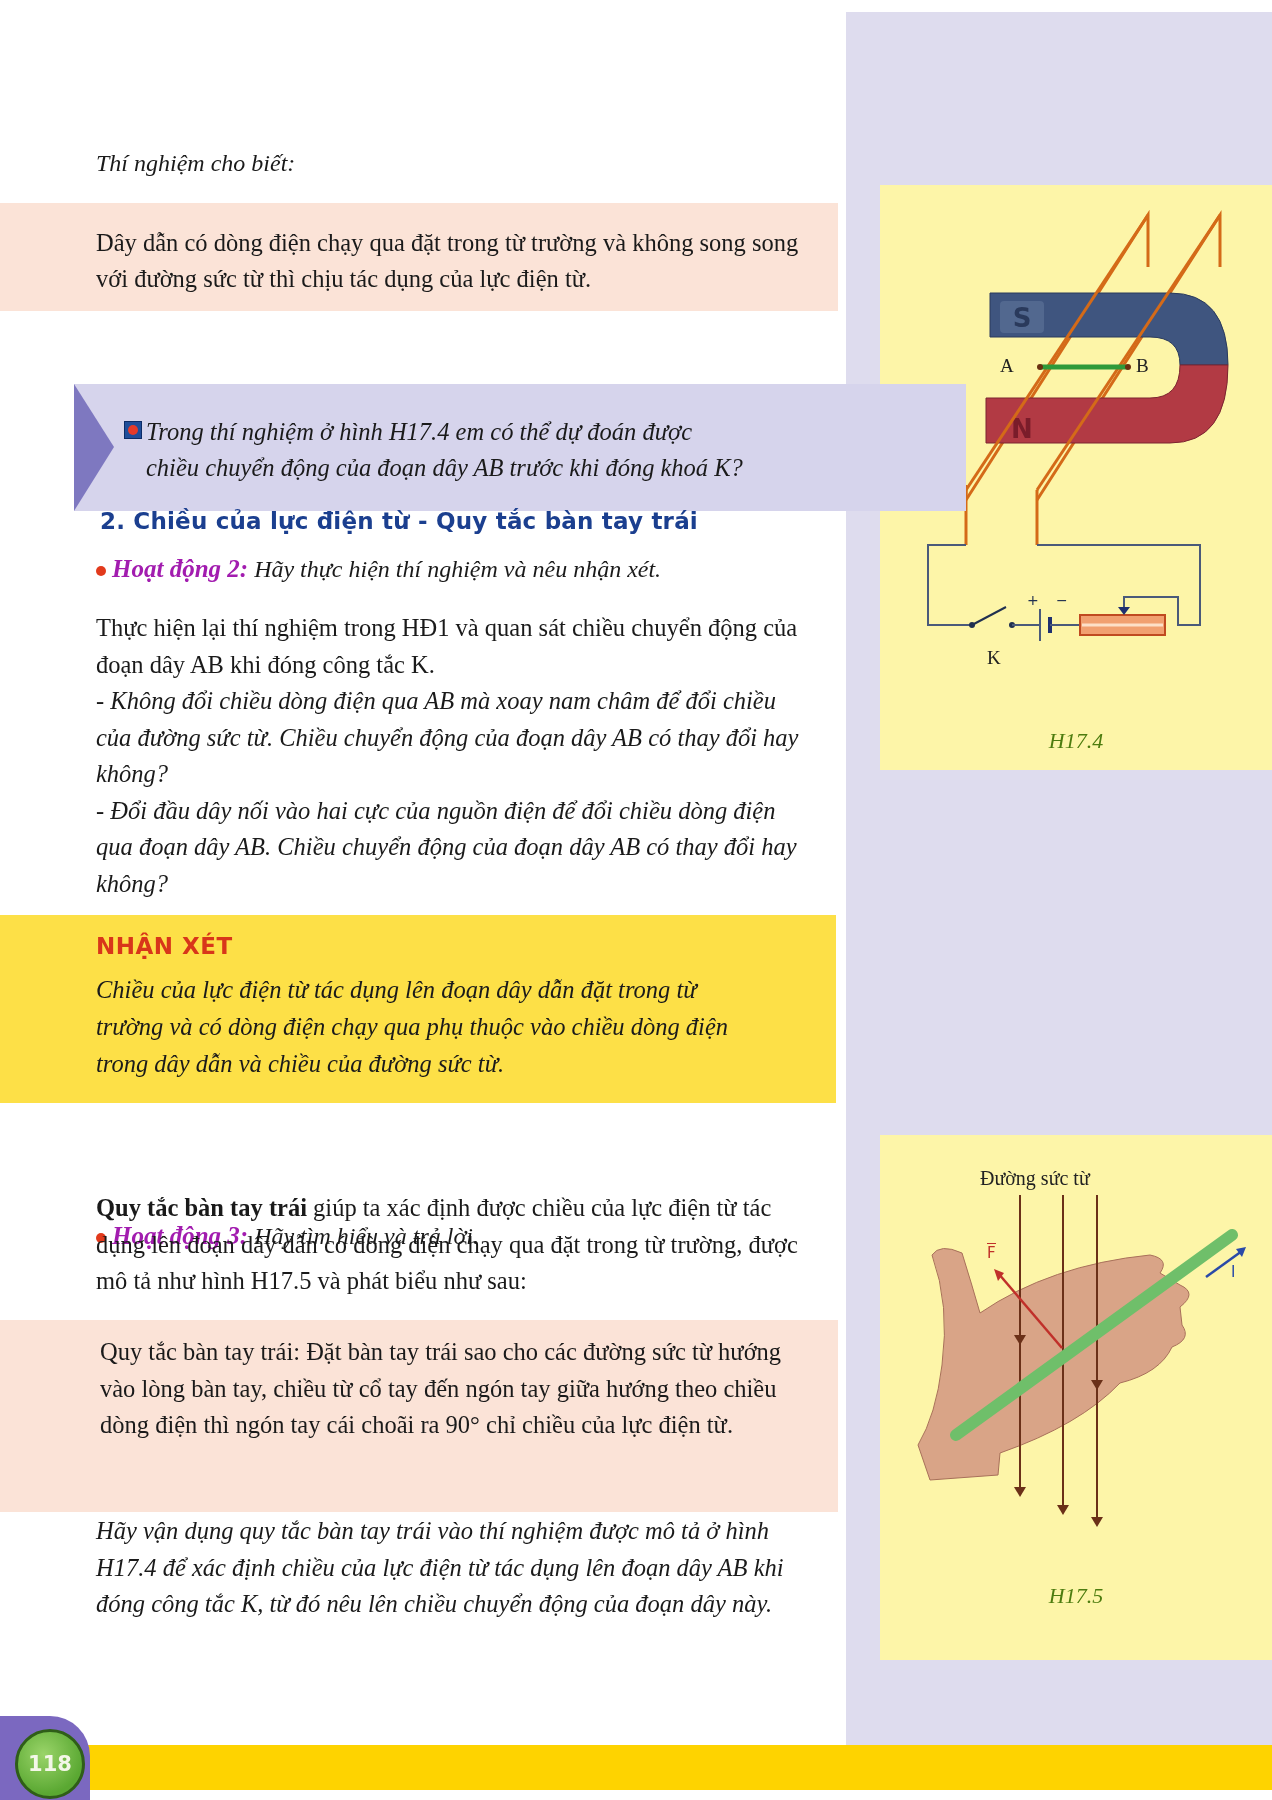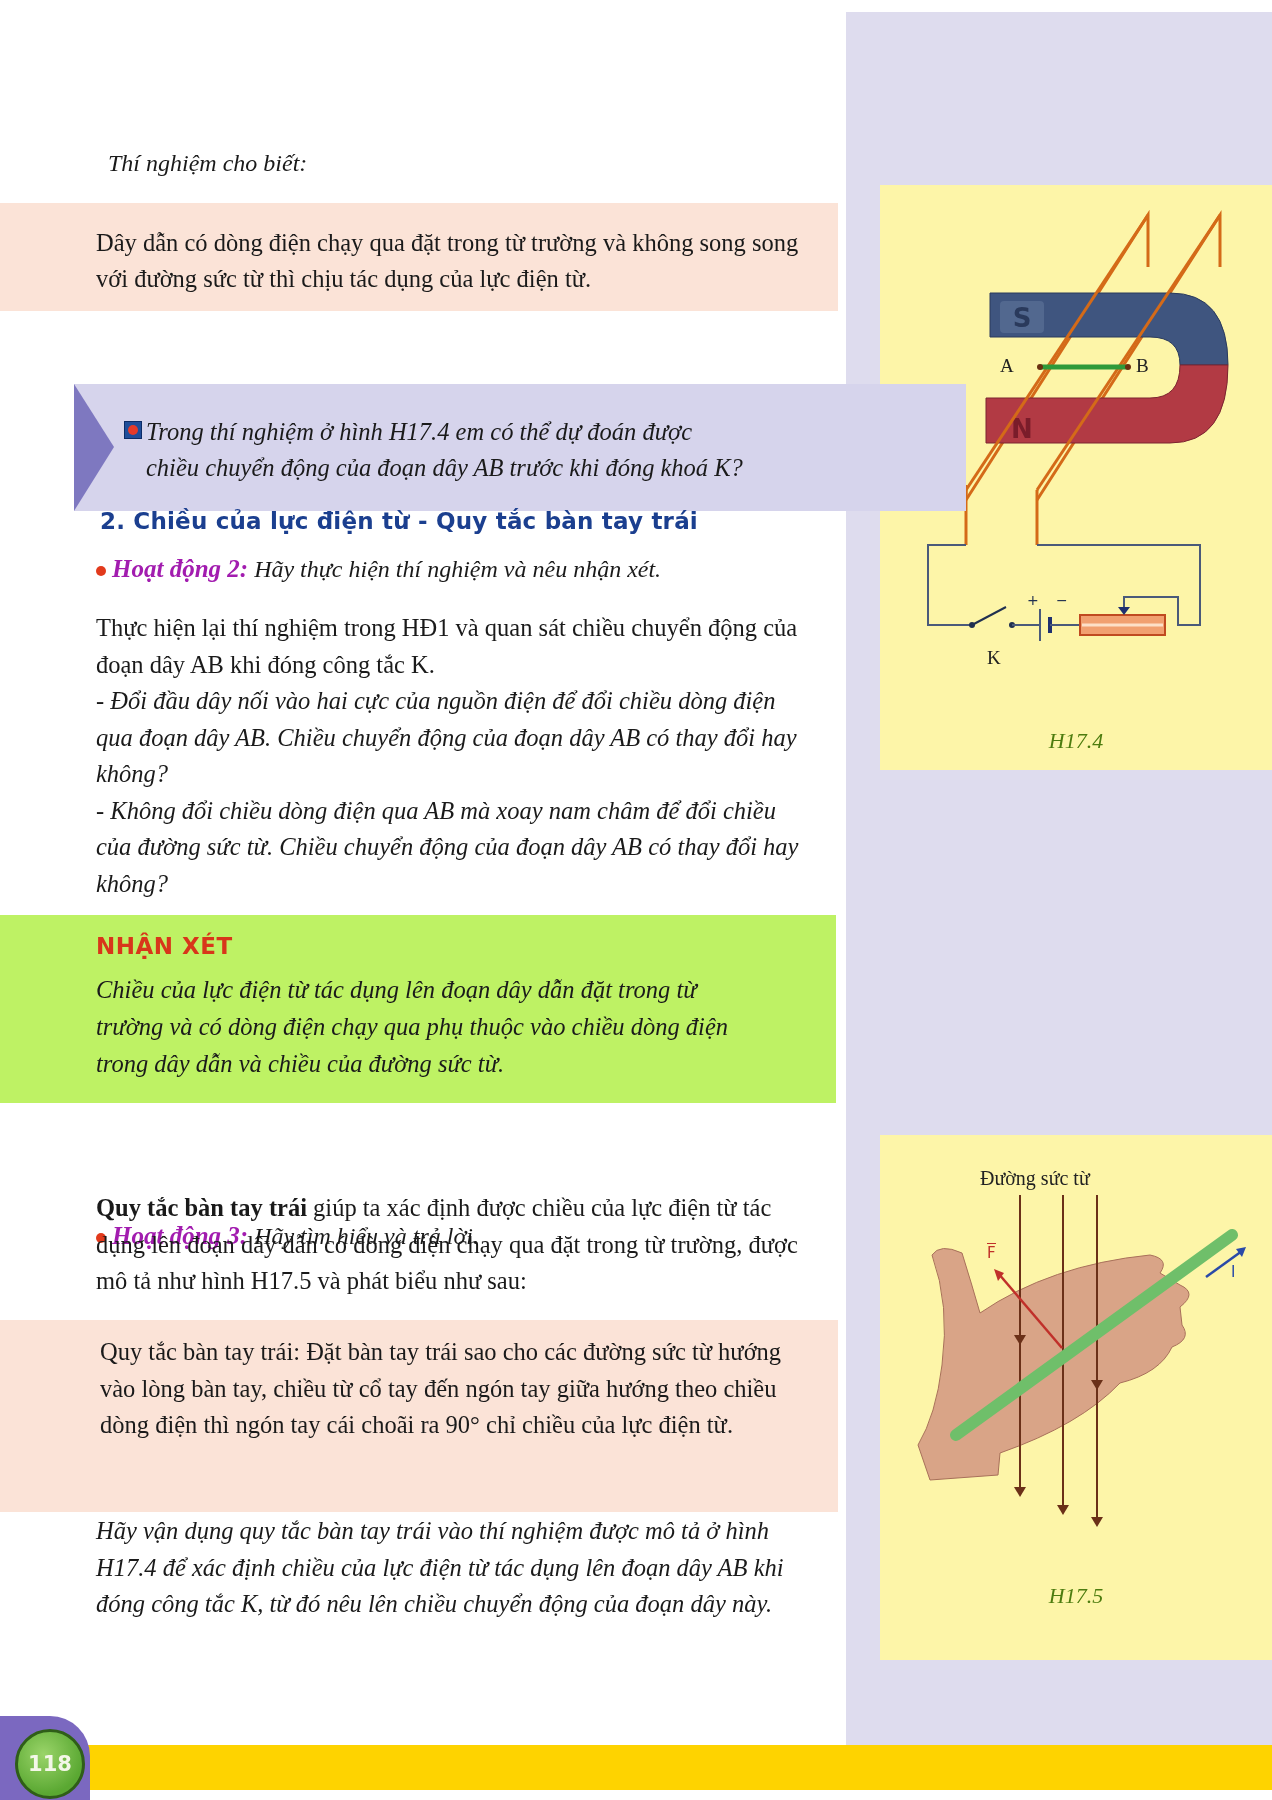--- a/index.html
+++ b/index.html
@@ -6,21 +6,21 @@
   html, body { width: 1272px; height: 1800px; background: #ffffff; overflow: hidden; }
   body { position: relative; font-family: "Liberation Serif", "DejaVu Serif", serif; color: #1a1a1a; }
 
   .sidebar { position: absolute; left: 846px; top: 12px; width: 426px; height: 1735px; background: #dedcee; }
   .fig-panel { position: absolute; background: #fdf5a8; }
   .fig1 { left: 880px; top: 185px; width: 392px; height: 585px; }
   .fig2 { left: 880px; top: 1135px; width: 392px; height: 525px; }
   .fig-caption { position: absolute; left: 0; width: 100%; text-align: center; font-style: italic; font-size: 22px; color: #4d7c0f; }
   .fig-label { position: absolute; font-size: 19px; color: #222; }
 
-  .text-intro { position: absolute; left: 96px; top: 150px; font-style: italic; font-size: 24px; margin-left: 12px; }
+  .text-intro { position: absolute; left: 96px; top: 150px; font-style: italic; font-size: 24px; }
 
   .pink-box { position: absolute; left: 0; width: 838px; background: #fbe3d7; }
   .pink1 { top: 203px; height: 108px; }
   .pink1 .txt { position: absolute; left: 96px; top: 22px; width: 720px; font-size: 24.5px; line-height: 36px; }
 
   .question-box { position: absolute; left: 74px; top: 338px; width: 892px; height: 127px; background: #d6d4ec; margin-top: 46px; }
   .question-box .tri { position: absolute; left: 0; top: 0; width: 0; height: 0; border-top: 63px solid transparent; border-bottom: 64px solid transparent; border-left: 40px solid #7e78c0; }
   .question-box .qicon { position: absolute; left: 50px; top: 37px; width: 18px; height: 18px; background: #1f4d9a; border: 1px solid #0c2b66; }
   .question-box .qicon::after { content: ""; position: absolute; left: 3px; top: 3px; width: 10px; height: 10px; border-radius: 50%; background: #e53a2a; }
   .question-box .qtxt { position: absolute; left: 72px; top: 30px; width: 690px; font-style: italic; font-size: 24.5px; line-height: 36px; }
@@ -31,21 +31,21 @@
   .activity { position: absolute; left: 96px; font-size: 24px; font-style: italic; }
   .activity .bullet { display: inline-block; width: 10px; height: 10px; border-radius: 50%; background: #e23a1c; margin-right: 6px; vertical-align: middle; }
   .activity .act-title { color: #a21caf; font-weight: bold; font-size: 25px; }
   .act2 { top: 555px; }
   .act3 { top: 1174px; margin-top: 48px; }
 
   .para { position: absolute; left: 96px; width: 720px; font-size: 24.5px; line-height: 36.5px; }
   .para1 { top: 610px; }
   .para1 .it { font-style: italic; }
 
-  .blue-box { position: absolute; left: 0; top: 915px; width: 836px; height: 188px; background: #bef264; }
+  .blue-box { position: absolute; left: 0; top: 915px; width: 836px; height: 188px; background: #fde047; }
   .blue-box .heading { position: absolute; left: 96px; top: 18px; font-family: "DejaVu Sans", sans-serif; font-weight: bold; font-size: 23px; color: #d8361a; letter-spacing: 0.5px; }
   .blue-box .txt { position: absolute; left: 96px; top: 56px; width: 660px; font-style: italic; font-size: 24.5px; line-height: 37px; }
 
   .para2 { top: 1190px; }
   .para2 b { font-weight: bold; }
 
   .pink2 { top: 1320px; height: 192px; }
   .pink2 .txt { position: absolute; left: 100px; top: 14px; width: 710px; font-size: 24.5px; line-height: 36.5px; }
 
   .para3 { top: 1513px; font-style: italic; }
@@ -147,22 +147,22 @@
 </div>
 
 <div class="section-title">2. Chiều của lực điện từ - Quy tắc bàn tay trái</div>
 
 <div class="activity act2">
   <span class="bullet"></span><span class="act-title">Hoạt động 2:</span><span> Hãy thực hiện thí nghiệm và nêu nhận xét.</span>
 </div>
 
 <div class="para para1">
   <div>Thực hiện lại thí nghiệm trong HĐ1 và quan sát chiều chuyển động của đoạn dây AB khi đóng công tắc K.</div>
+  <div class="it">- Không đổi chiều dòng điện qua AB mà xoay nam châm để đổi chiều của đường sức từ. Chiều chuyển động của đoạn dây AB có thay đổi hay không?</div>
   <div class="it">- Đổi đầu dây nối vào hai cực của nguồn điện để đổi chiều dòng điện qua đoạn dây AB. Chiều chuyển động của đoạn dây AB có thay đổi hay không?</div>
-  <div class="it">- Không đổi chiều dòng điện qua AB mà xoay nam châm để đổi chiều của đường sức từ. Chiều chuyển động của đoạn dây AB có thay đổi hay không?</div>
 </div>
 
 <div class="blue-box">
   <div class="heading">NHẬN XÉT</div>
   <div class="txt">Chiều của lực điện từ tác dụng lên đoạn dây dẫn đặt trong từ trường và có dòng điện chạy qua phụ thuộc vào chiều dòng điện trong dây dẫn và chiều của đường sức từ.</div>
 </div>
 
 <div class="activity act3">
   <span class="bullet"></span><span class="act-title">Hoạt động 3:</span><span> Hãy tìm hiểu và trả lời.</span>
 </div>

